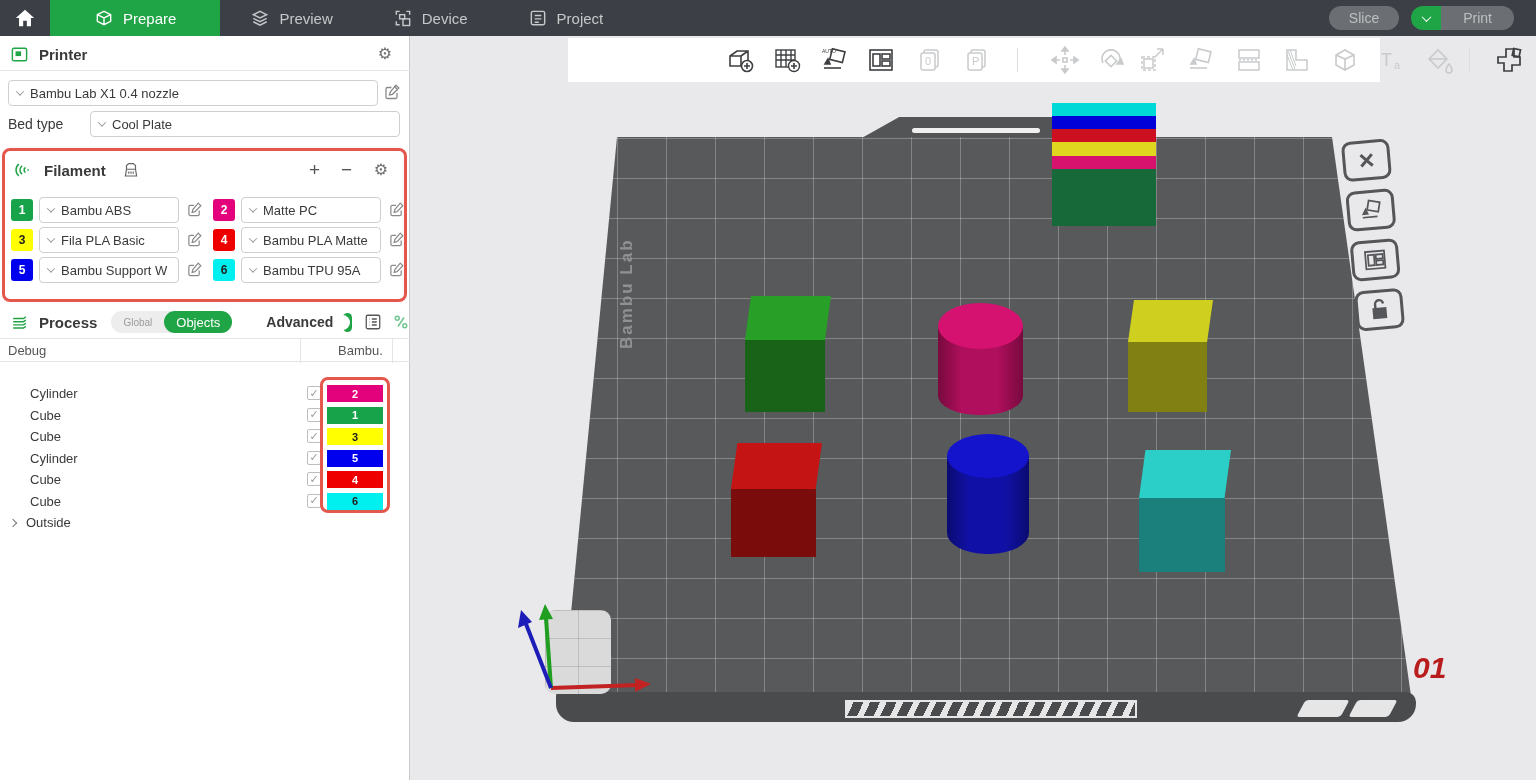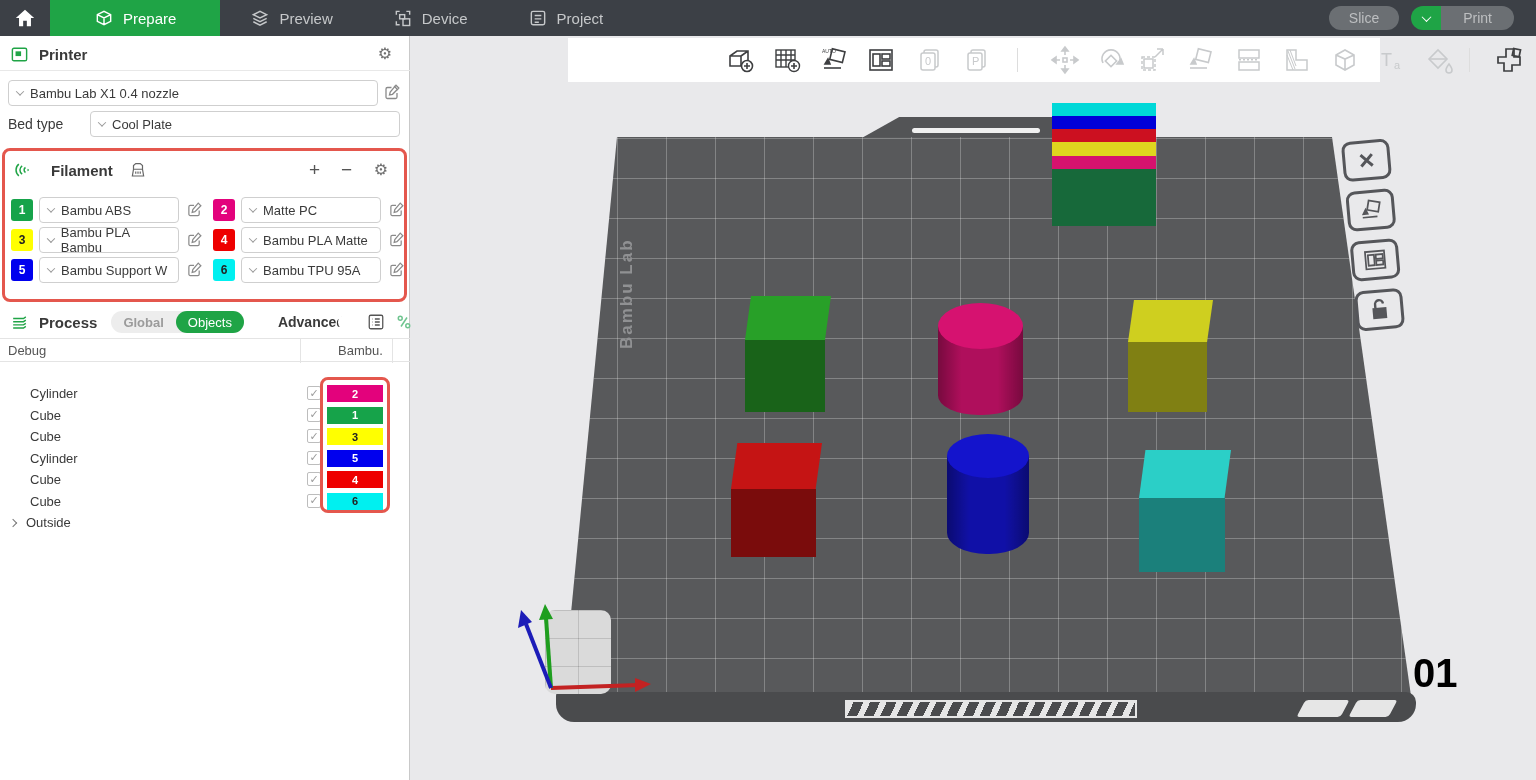--- a/index.html
+++ b/index.html
@@ -30,29 +30,29 @@
 
   #printer-header { top:4px; }
   #printer-divider { position:absolute; left:0; top:34px; width:410px; height:1px; background:#E8E8E8; }
   #printer-combo { left:8px; top:44px; width:370px; }
   #printer-edit { position:absolute; left:384px; top:48px; }
   #bedtype-label { position:absolute; left:8px; top:80px; font-size:14px; color:#3A3A3A; }
   #bedtype-combo { left:90px; top:75px; width:310px; }
 
   #filament-box { position:absolute; left:2px; top:112px; width:405px; height:154px; border:3px solid #E4574D; border-radius:8px; }
   #filament-header { position:absolute; left:0; top:6px; width:100%; height:26px; display:flex; align-items:center; }
-  #filament-header .sec-title { margin-left:18px; }
+  #filament-header .sec-title { margin-left:11px; }
   .fil-row { position:absolute; height:26px; }
   .fil-swatch { position:absolute; width:22px; height:22px; top:2px; border-radius:3px; font-size:12px; font-weight:bold; display:flex; align-items:center; justify-content:center; }
   .fil-combo { top:0; width:140px; }
   .plusminus { font-size:19px; color:#555; }
 
   #process-header { top:272px; }
   .seg-pill { display:flex; align-items:center; background:#EDEDED; border-radius:12px; height:22px; margin-left:14px; }
-  .seg-off { padding:0 12px; color:#9B9B9B; font-size:13px;font-weight:bold; }
+  .seg-off { padding:0 12px; color:#9B9B9B; font-size:10px; }
   .seg-on { height:22px; padding:0 12px; background:#1FA446; color:#fff; font-size:13px; border-radius:12px; display:flex; align-items:center; }
   .adv-label { margin-left:34px; font-size:14px; font-weight:bold; color:#3A3A3A; }
   .toggle { width:36px; height:19px; border-radius:10px; background:#1FA446; margin-left:10px; position:relative; }
   .toggle .knob { position:absolute; right:2px; top:2px; width:15px; height:15px; border-radius:50%; background:#fff; }
 
   #obj-table-header { position:absolute; left:0; top:302px; width:410px; height:24px; border-top:1px solid #E4E4E4; border-bottom:1px solid #E4E4E4; font-size:13px; color:#555; }
   #obj-table-header .name-h { position:absolute; left:8px; top:4px; }
   #obj-table-header .fila-h { position:absolute; left:338px; top:4px; }
   #obj-table-header .vline { position:absolute; top:0; width:1px; height:24px; background:#E4E4E4; }
   .tree-row { position:absolute; left:0; width:410px; height:21px; font-size:13px; color:#3A3A3A; display:flex; align-items:center; }
@@ -77,21 +77,21 @@
     background-size:49px 40px; background-position:10px 22px;
     clip-path:polygon(206px 101px, 921px 101px, 1000px 660px, 152px 660px); }
   .plate-handle { position:absolute; left:449px; top:81px; width:196px; height:22px; background:#535456; clip-path:polygon(0 100%, 20% 0, 100% 0, 100% 100%); }
   .handle-slot { position:absolute; left:501px; top:92px; width:128px; height:5px; background:#F0F0F0; border-radius:3px; }
   .plate-rim { position:absolute; left:145px; top:656px; width:860px; height:30px; background:#4A4B4D; border-radius:4px 10px 18px 18px; }
   .rim-hatch { position:absolute; left:434px; top:664px; width:292px; height:18px; border:2px solid #E6E6E6; background:repeating-linear-gradient(115deg, #E6E6E6 0 6px, #4A4B4D 6px 15px); }
   .wipe-mark { position:absolute; top:664px; height:17px; background:#E6E6E6; border-radius:3px; transform:skewX(-28deg); }
   #wipe-1 { left:890px; width:44px; }
   #wipe-2 { left:942px; width:40px; }
   .plate-brand { position:absolute; left:206px; top:118px; height:195px; writing-mode:vertical-rl; transform:rotate(180deg); color:#909193; font-size:17px; font-weight:bold; letter-spacing:2px; }
-  .plate-number { position:absolute; left:1002px; top:615px; font-size:40px; font-weight:bold; color:#000000; }
+  .plate-number { position:absolute; left:1002px; top:615px; font-size:30px; font-weight:bold; color:#b91c1c;font-style:italic; }
   .origin-patch { position:absolute; left:134px; top:574px; width:66px; height:84px; border-radius:10px; background:#DADADA;
     background-image:linear-gradient(rgba(0,0,0,.13) 1px, transparent 1px), linear-gradient(90deg, rgba(0,0,0,.13) 1px, transparent 1px);
     background-size:33px 28px; }
   #axes { position:absolute; left:90px; top:556px; }
 
   
   .cube { position:absolute; }
   .cube-top { width:100%; clip-path:polygon(7% 0, 100% 0, 93% 100%, 0 100%); }
   .cube-front { width:93%; filter:brightness(.62); }
   .cyl { position:absolute; }
@@ -231,21 +231,21 @@
           <svg width="15" height="15" viewBox="0 0 16 16" fill="none" stroke="#8A8A8A" stroke-width="1.3">
             <path d="M13 9 V13 A1.5 1.5 0 0 1 11.5 14.5 H3.5 A1.5 1.5 0 0 1 2 13 V5 A1.5 1.5 0 0 1 3.5 3.5 H7.5"></path>
             <path d="M12 1.2 L14.8 4 L8.5 10.3 L5.5 11 L6.2 8 Z"></path>
           </svg>
         </span>
     </div>
     <div class="fil-row" style="left:6px; top:76px; width:190px;">
       <div class="fil-swatch" style="left: 0px; background-color: rgb(255, 255, 0); color: rgb(34, 34, 34);">3</div>
       <div class="combo fil-combo" style="left:28px">
           <span class="chev"></span>
-          <span>Bambu PLA Bambu</span>
+          <span>Fila PLA Basic</span>
         </div>
       <span class="edit-ic" style="position:absolute; left:176px; top:5px;">
           <svg width="15" height="15" viewBox="0 0 16 16" fill="none" stroke="#8A8A8A" stroke-width="1.3">
             <path d="M13 9 V13 A1.5 1.5 0 0 1 11.5 14.5 H3.5 A1.5 1.5 0 0 1 2 13 V5 A1.5 1.5 0 0 1 3.5 3.5 H7.5"></path>
             <path d="M12 1.2 L14.8 4 L8.5 10.3 L5.5 11 L6.2 8 Z"></path>
           </svg>
         </span>
     </div>
     <div class="fil-row" style="left:6px; top:106px; width:190px;">
       <div class="fil-swatch" style="left: 0px; background-color: rgb(0, 0, 238); color: rgb(255, 255, 255);">5</div>

